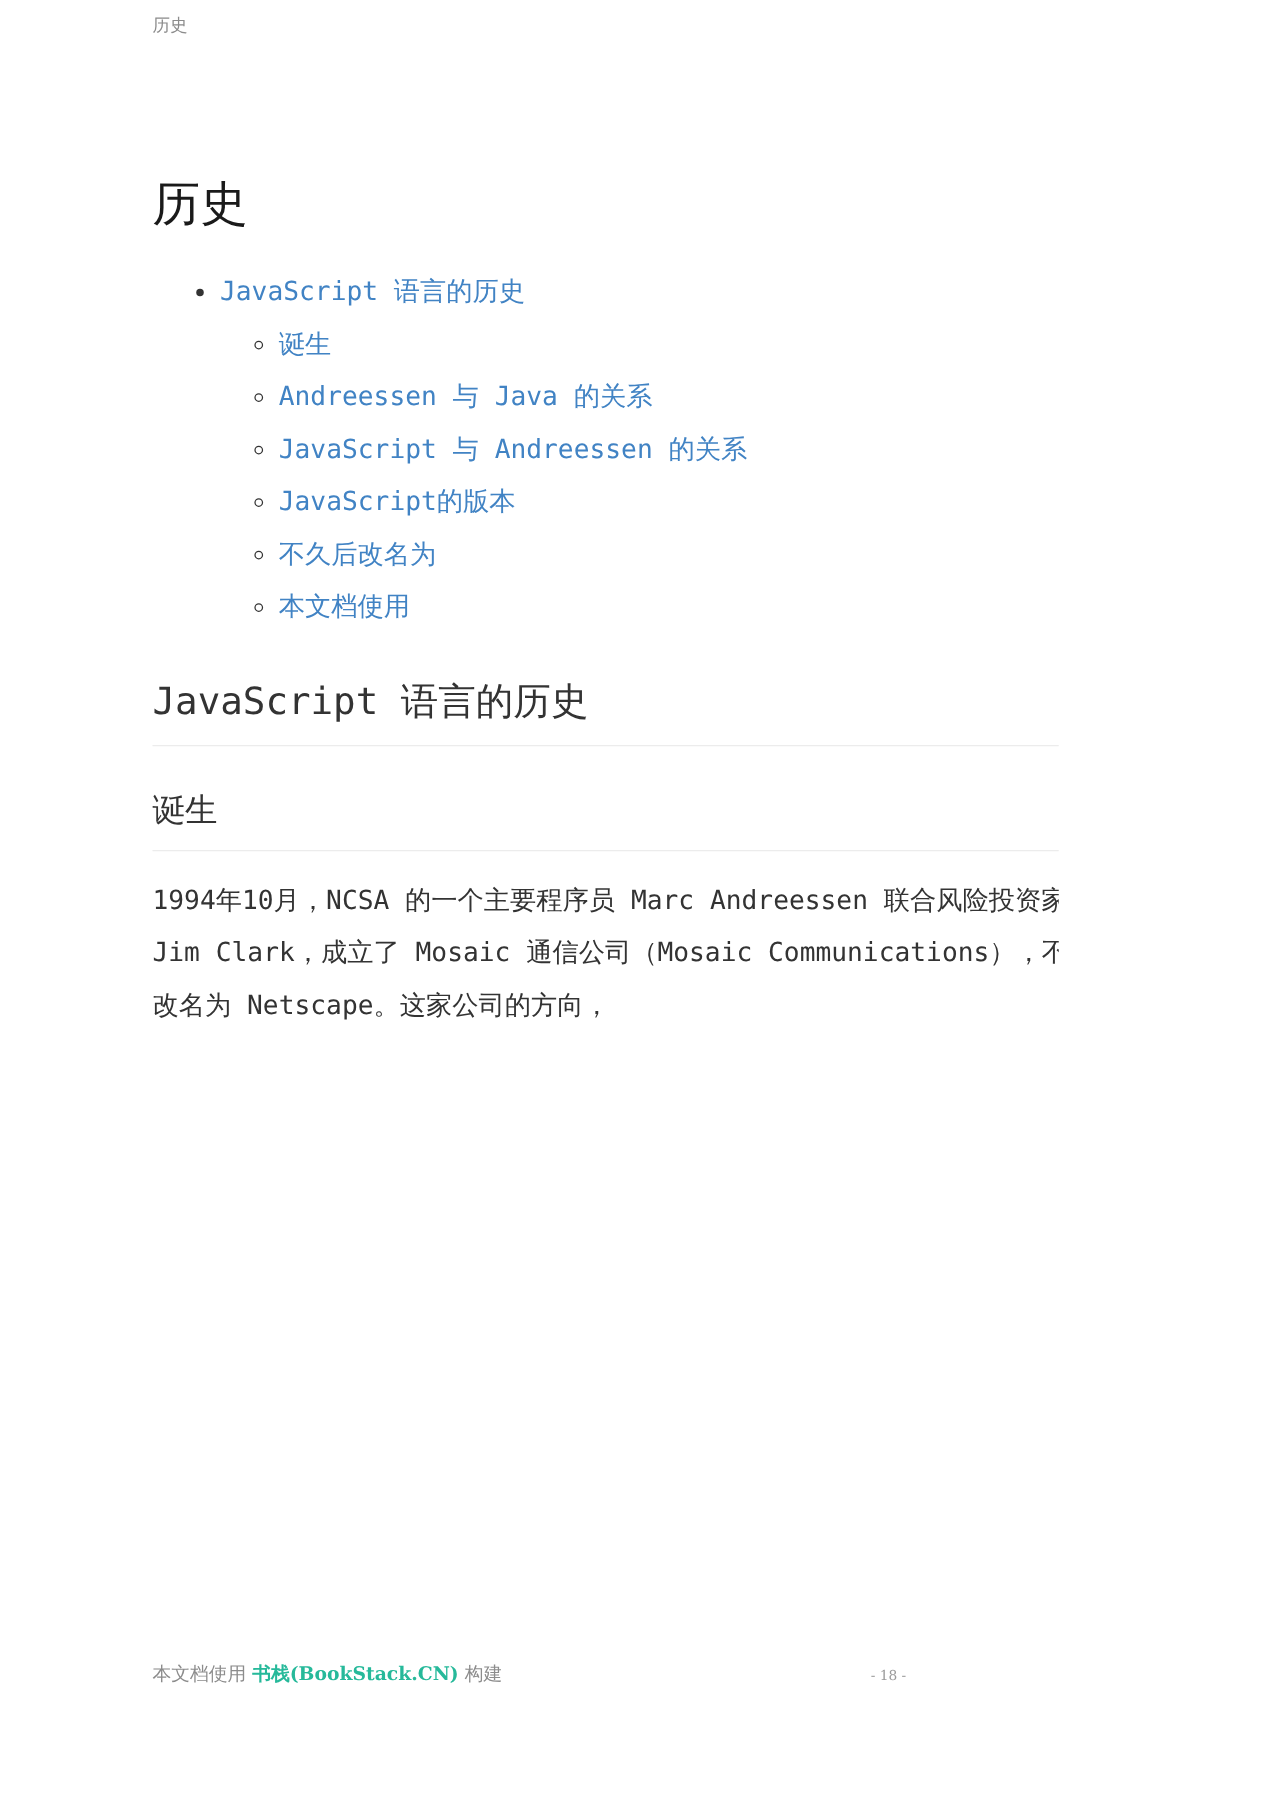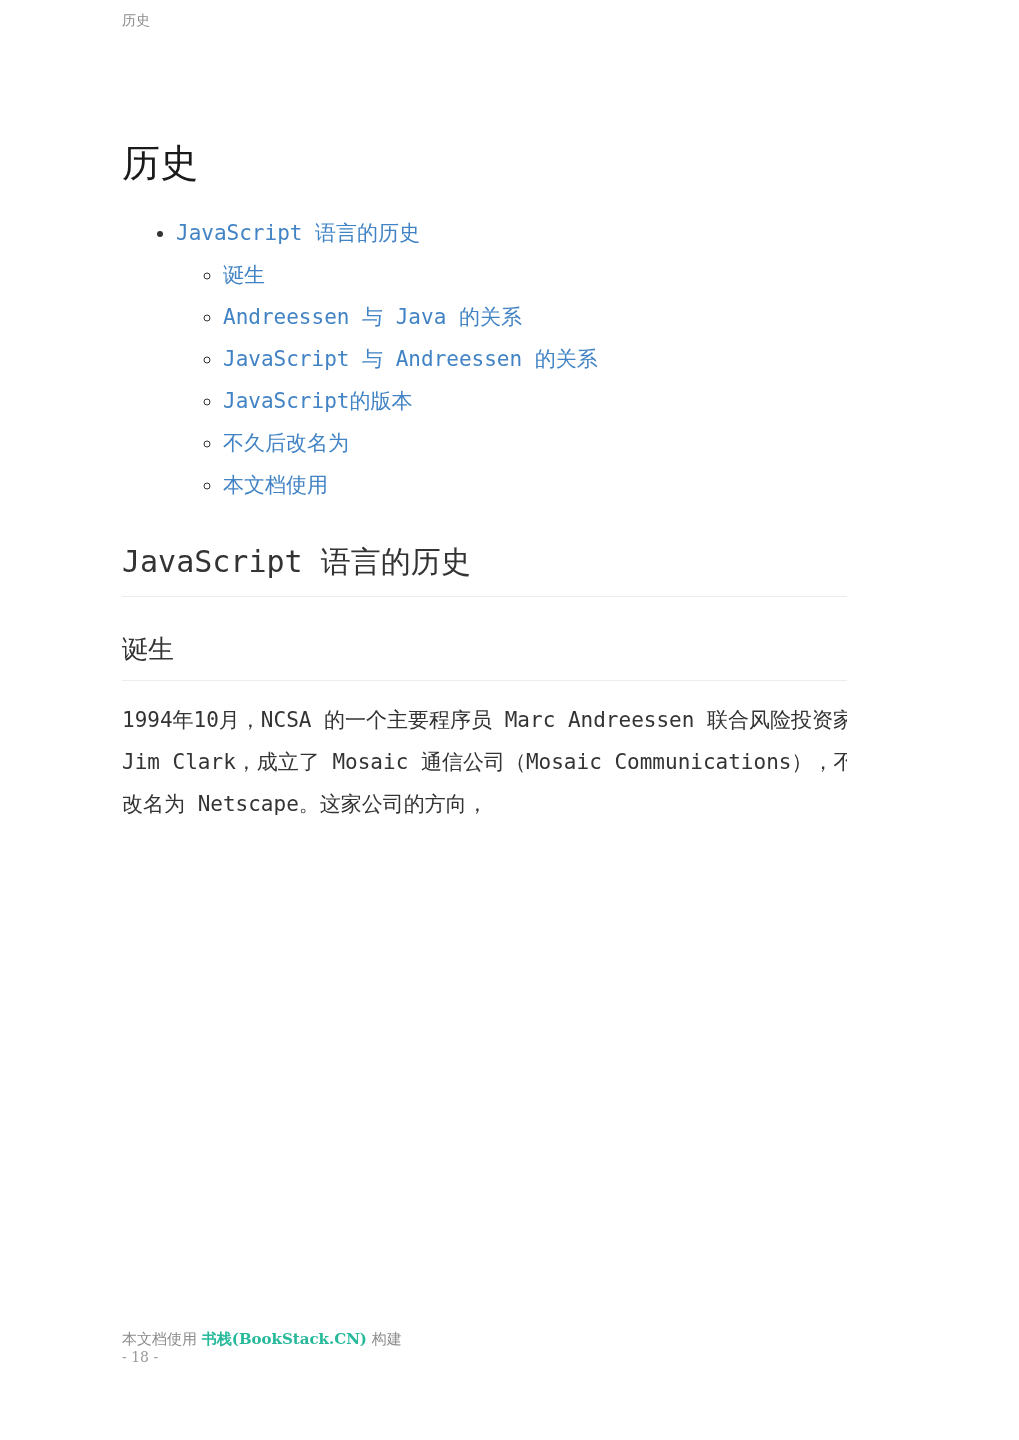--- a/index.html
+++ b/index.html
@@ -84,35 +84,34 @@
     text-align: left;
   }
   .footer {
     position: absolute;
     left: 122px;
     right: 122px;
     top: 1330px;
     display: flex;
     justify-content: space-between;
     align-items: baseline;
-    flex-direction: column;
   }
   .footer-credit {
     font-size: 15px;
     color: #8c8c8c;
     font-family: "DejaVu Sans", "Liberation Sans", sans-serif;
   }
   a.footer-brand-link {
     color: #26b99a;
     font-weight: bold;
     font-family: "DejaVu Serif", "Liberation Serif", serif;
     text-decoration: none;
   }
   .footer-page-number {
-    font-size: 14px;
+    font-size: 11px;
     color: #9a9a9a;
     font-family: "DejaVu Serif", "Liberation Serif", serif;
   }
 </style>
 </head>
 <body>
 
 <div class="page">
 
   <div class="running-header">历史</div>

